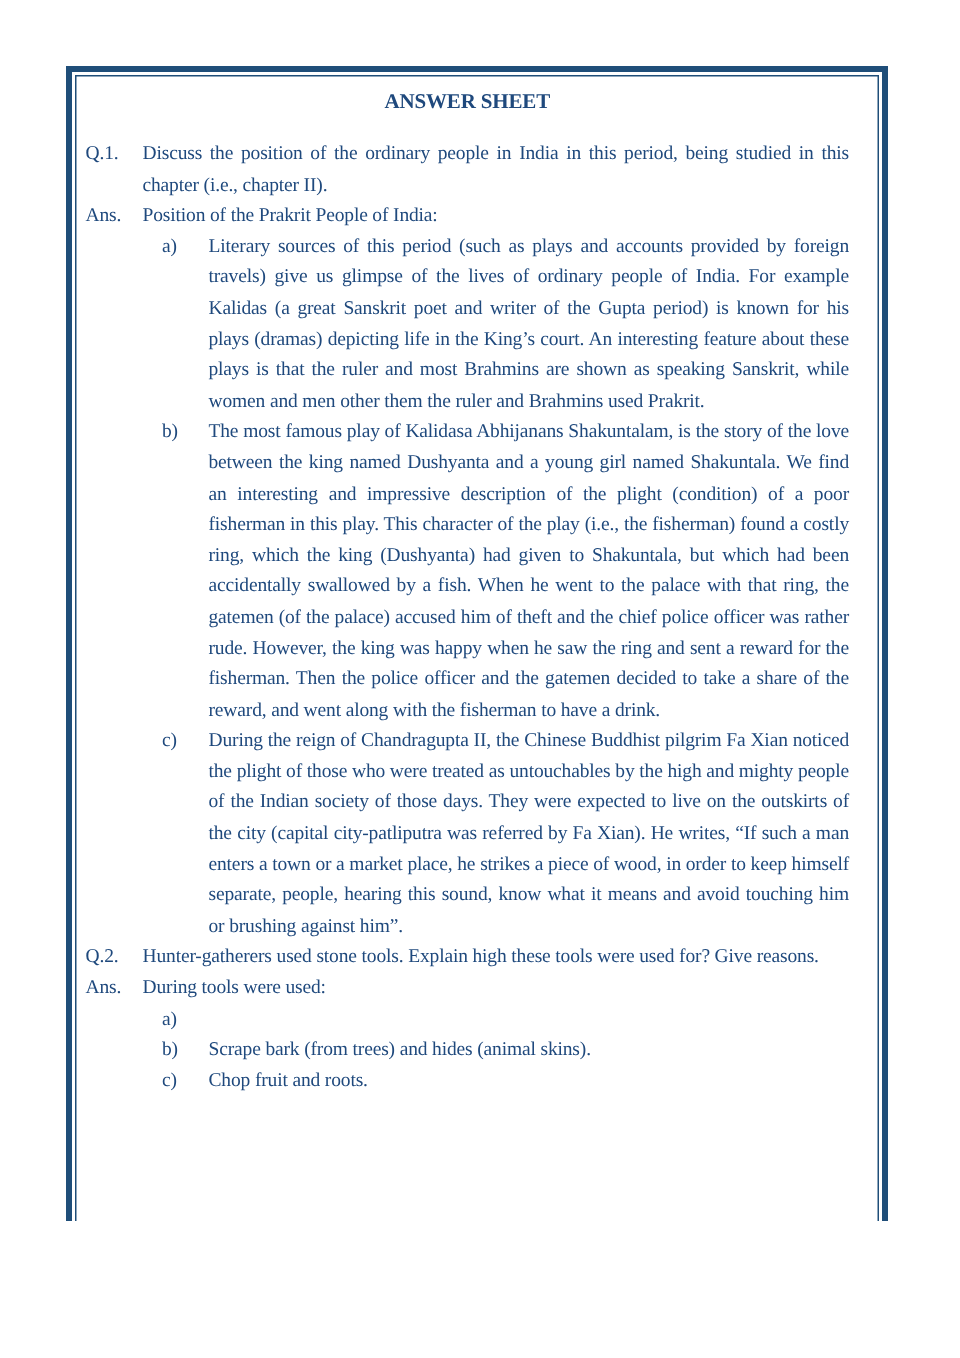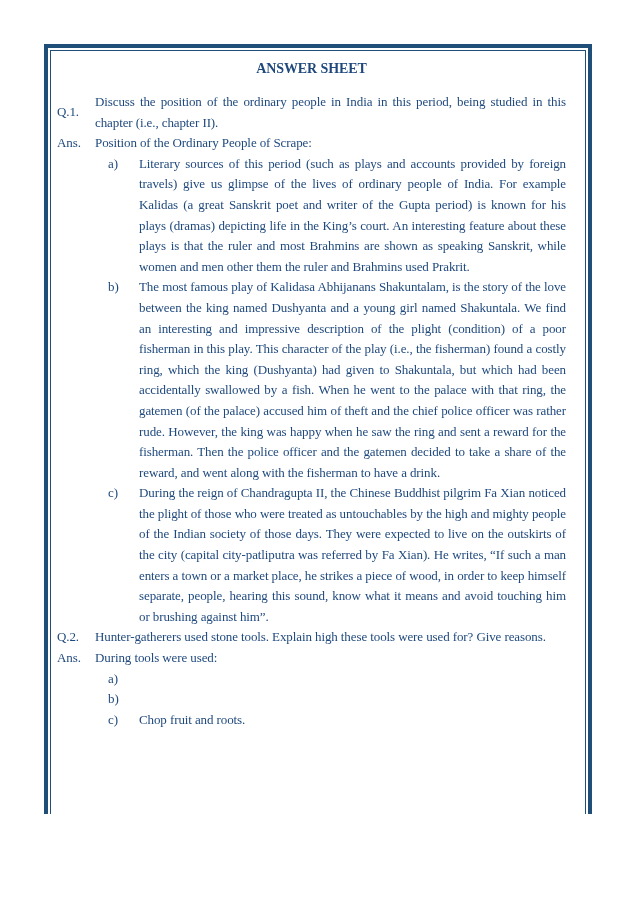--- a/index.html
+++ b/index.html
@@ -36,21 +36,21 @@
     padding: 7px 19px 13px 6px;
   }
   .title {
     margin: 0 0 13px 0;
     font-size: 14px;
     font-weight: bold;
     text-align: center;
     line-height: 21px;
   }
   .intro { margin: 0; }
-  .qrow { display: flex; align-items: center; }
+  .qrow { display: flex; }
   .qlabel { flex: 0 0 38px; }
   .qbody { flex: 1; text-align: justify; }
   .item { display: flex; padding-left: 51px; }
   .imarker { flex: 0 0 31px; }
   .itext { flex: 1; text-align: justify; }
 </style>
 </head>
 <body>
 
 <div class="canvas">
@@ -59,21 +59,21 @@
 
       <h1 class="title">ANSWER SHEET</h1>
 
 
       <div class="qrow">
         <span class="qlabel">Q.1.</span>
         <span class="qbody">Discuss the position of the ordinary people in India in this period, being studied in this chapter (i.e., chapter II).</span>
       </div>
       <div class="qrow">
         <span class="qlabel">Ans.</span>
-        <span class="qbody">Position of the Ordinary People of Scrape:</span>
+        <span class="qbody">Position of the Prakrit People of India:</span>
       </div>
 
       <div class="item">
         <span class="imarker">a)</span>
         <span class="itext">Literary sources of this period (such as plays and accounts provided by foreign travels) give us glimpse of the lives of ordinary people of India. For example Kalidas (a great Sanskrit poet and writer of the Gupta period) is known for his plays (dramas) depicting life in the King’s court. An interesting feature about these plays is that the ruler and most Brahmins are shown as speaking Sanskrit, while women and men other them the ruler and Brahmins used Prakrit.</span>
       </div>
       <div class="item">
         <span class="imarker">b)</span>
         <span class="itext">The most famous play of Kalidasa Abhijanans Shakuntalam, is the story of the love between the king named Dushyanta and a young girl named Shakuntala. We find an interesting and impressive description of the plight (condition) of a poor fisherman in this play. This character of the play (i.e., the fisherman) found a costly ring, which the king (Dushyanta) had given to Shakuntala, but which had been accidentally swallowed by a fish. When he went to the palace with that ring, the gatemen (of the palace) accused him of theft and the chief police officer was rather rude. However, the king was happy when he saw the ring and sent a reward for the fisherman. Then the police officer and the gatemen decided to take a share of the reward, and went along with the fisherman to have a drink.</span>
       </div>
@@ -89,20 +89,21 @@
       <div class="qrow">
         <span class="qlabel">Ans.</span>
         <span class="qbody">During tools were used:</span>
       </div>
 
       <div class="item">
         <span class="imarker">a)</span>
       </div>
       <div class="item">
         <span class="imarker">b)</span>
+        <span class="itext">Scrape bark (from trees) and hides (animal skins).</span>
       </div>
       <div class="item">
         <span class="imarker">c)</span>
         <span class="itext">Chop fruit and roots.</span>
       </div>
 
     </div>
   </div>
 </div>
 

